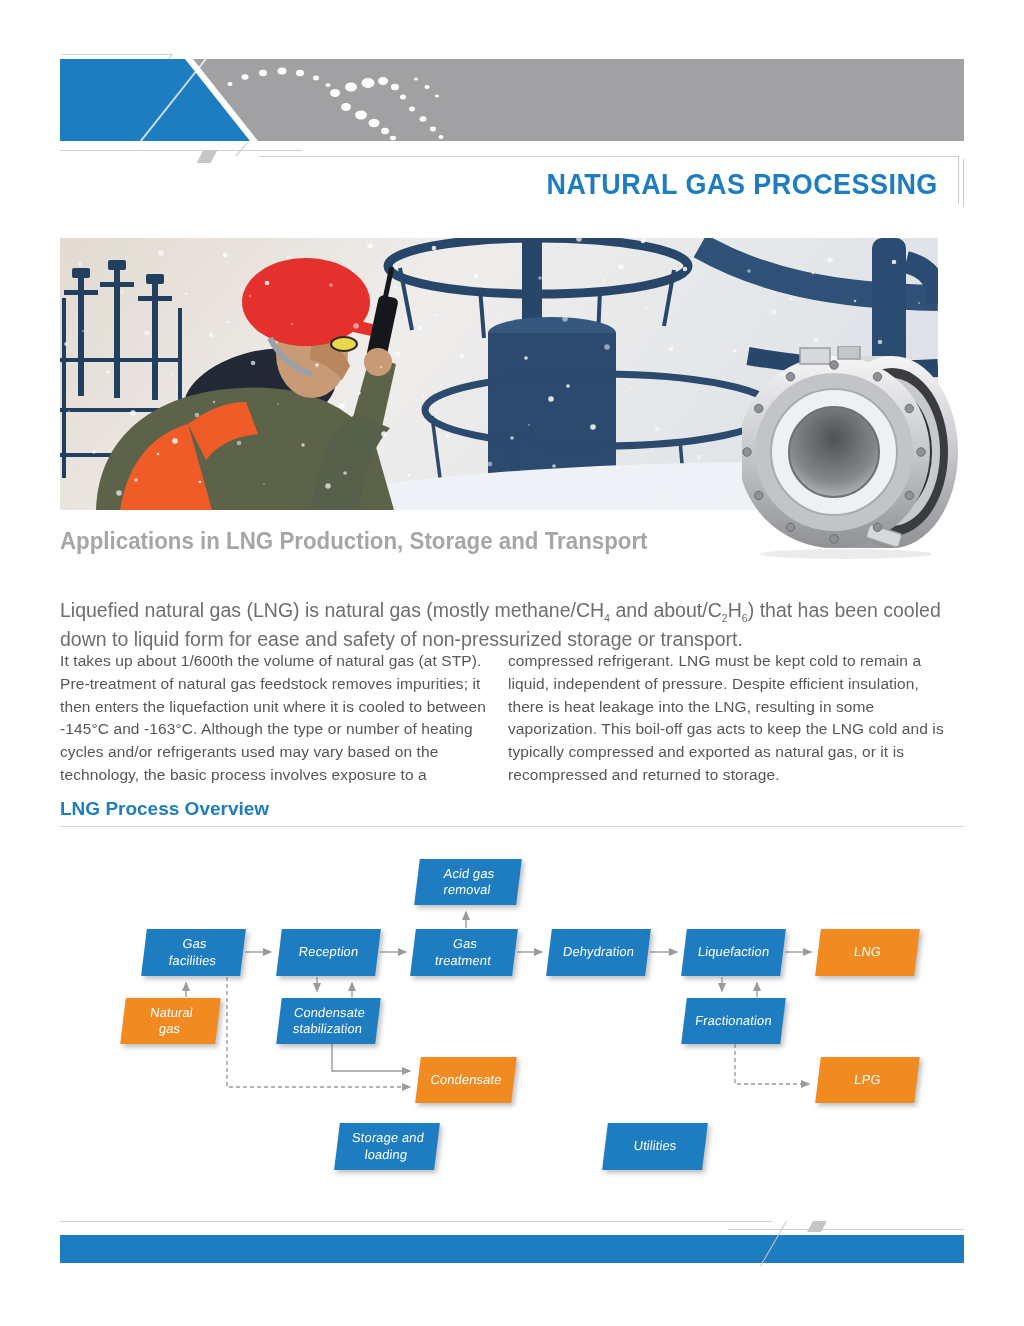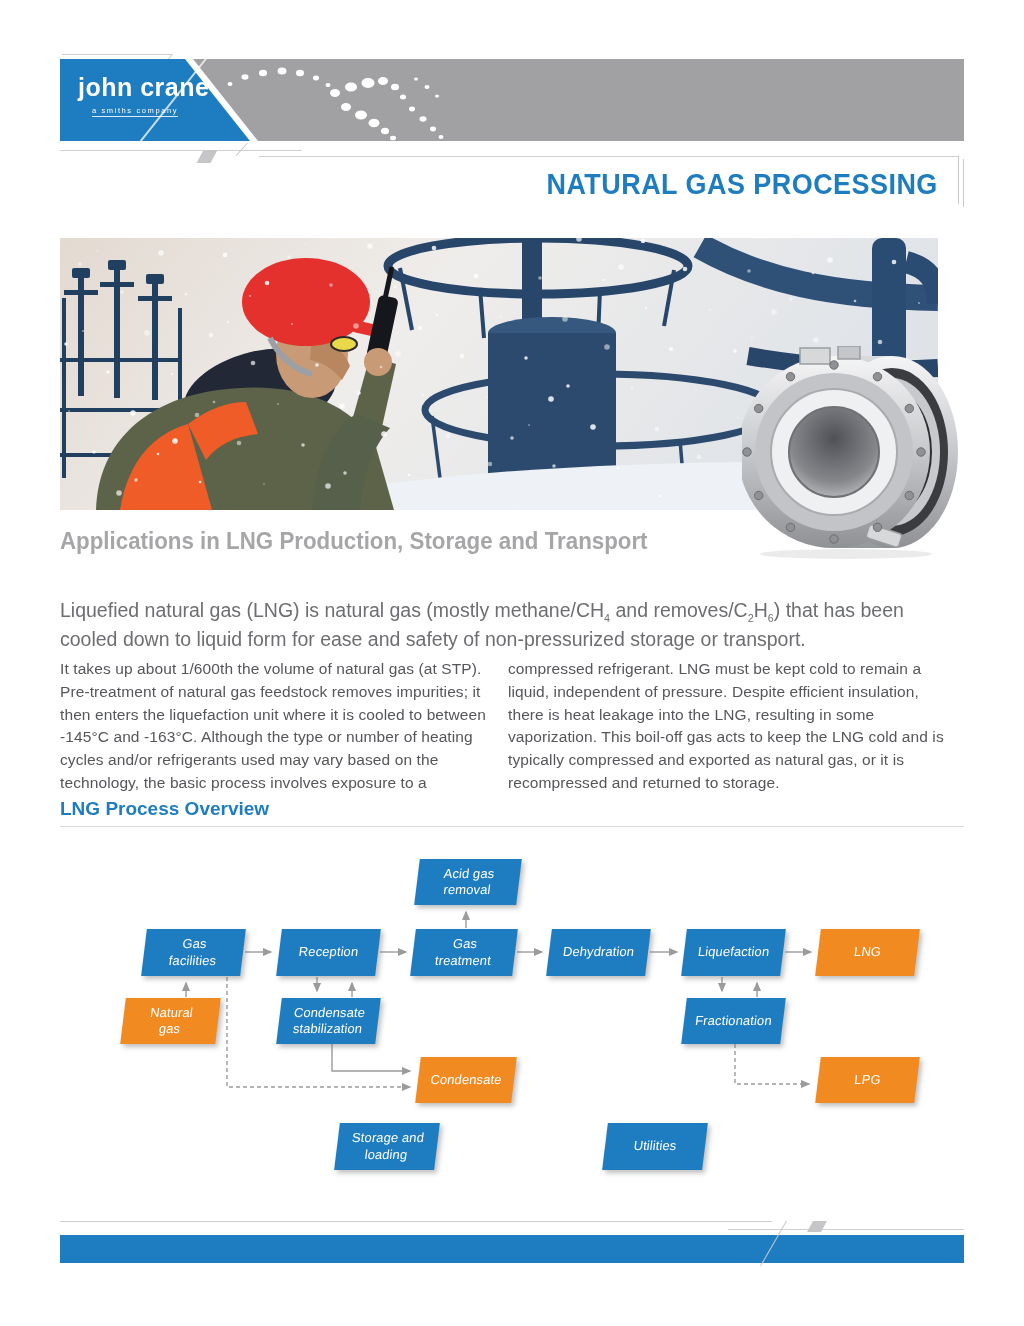--- a/index.html
+++ b/index.html
@@ -32,21 +32,21 @@
 
   
   .hero{position:absolute;left:60px;top:238px;width:878px;height:272px;overflow:hidden;}
   .seal{position:absolute;left:742px;top:346px;width:222px;height:214px;}
 
   
   .sec-heading{position:absolute;left:60px;top:528px;font-size:23px;font-weight:bold;color:#a6a6a8;
                transform:scaleX(.97);transform-origin:left center;white-space:nowrap;}
   .intro{position:absolute;left:60px;top:576px;width:904px;font-size:19.5px;line-height:1.5;color:#6d6e71;}
   .intro sub{font-size:.55em;line-height:0;}
-  .cols{position:absolute;left:60px;top:650px;width:904px;display:flex;gap:5px;margin-top:8px;}
+  .cols{position:absolute;left:60px;top:650px;width:904px;display:flex;gap:5px;}
   .col{width:443px;font-size:15.5px;line-height:1.47;color:#55565a;letter-spacing:.1px;}
   .proc-heading{position:absolute;left:60px;top:798px;font-size:19px;font-weight:bold;color:#1e7dc1;}
   .proc-rule{position:absolute;left:60px;top:826px;width:904px;height:1px;background:#d9d9d9;}
 
   
   .diagram{position:absolute;left:60px;top:848px;width:904px;height:334px;}
   .diagram svg.wires{position:absolute;inset:0;}
   .pbox{position:absolute;display:flex;align-items:center;justify-content:center;text-align:center;
         color:#fff;font-size:13px;line-height:1.25;white-space:pre-line;transform:skewX(-7deg);
         box-shadow:3px 3px 5px rgba(110,110,110,.45);letter-spacing:.1px;}
@@ -61,24 +61,20 @@
 
 <div class="page">
 
   <div class="dline" style="left:62px;top:54px;width:110px;"></div>
   <div class="diag" style="left:172px;top:54px;height:106px;transform:rotate(38.4deg);"></div>
 
   <div class="band">
     <div class="band-gray"></div>
     <div class="band-blue"></div>
     <div class="band-shine"></div>
-    <div class="logo">
-      <div class="brand">john crane</div>
-      <div class="tagline">a smiths company</div>
-    </div>
 
     <svg class="abs" style="left:70px;top:0;" width="340" height="82" viewBox="0 0 340 82">
       <g fill="#ffffff">
         <ellipse cx="100" cy="25" rx="2.5" ry="2"></ellipse>
           <ellipse cx="115" cy="18" rx="3.5" ry="2.8"></ellipse>
         <ellipse cx="133" cy="14" rx="4" ry="3.2"></ellipse>
           <ellipse cx="152" cy="12" rx="4.5" ry="3.5"></ellipse>
         <ellipse cx="170" cy="14" rx="4" ry="3.2"></ellipse>
           <ellipse cx="186" cy="19" rx="3" ry="2.4"></ellipse>
         <ellipse cx="198" cy="26" rx="2.5" ry="2"></ellipse>
@@ -346,21 +342,21 @@
         <circle cx="5.0" cy="106.0" r="4.2" fill="#8f9194" stroke="#6b6d70"></circle>
         <circle cx="16.7" cy="62.5" r="4.2" fill="#8f9194" stroke="#6b6d70"></circle>
         <circle cx="48.5" cy="30.7" r="4.2" fill="#8f9194" stroke="#6b6d70"></circle>
         <circle cx="92.0" cy="19.0" r="4.2" fill="#8f9194" stroke="#6b6d70"></circle>
         <circle cx="135.5" cy="30.7" r="4.2" fill="#8f9194" stroke="#6b6d70"></circle>
         <circle cx="167.3" cy="62.5" r="4.2" fill="#8f9194" stroke="#6b6d70"></circle>
       </g>
   </svg>
 
   <div class="sec-heading">Applications in LNG Production, Storage and Transport</div>
-  <p class="intro"><span>Liquefied natural gas (LNG) is natural gas (mostly methane/CH</span><sub>4</sub><span> and removes/C</span><sub>2</sub><span>H</span><sub>6</sub><span>) that has been cooled down to liquid form for ease and safety of non-pressurized storage or transport.</span></p>
+  <p class="intro"><span>Liquefied natural gas (LNG) is natural gas (mostly methane/CH</span><sub>4</sub><span> and about/C</span><sub>2</sub><span>H</span><sub>6</sub><span>) that has been cooled down to liquid form for ease and safety of non-pressurized storage or transport.</span></p>
 
   <div class="cols">
     <div class="col">It takes up about 1/600th the volume of natural gas (at STP). Pre-treatment of natural gas feedstock removes impurities; it then enters the liquefaction unit where it is cooled to between -145°C and -163°C. Although the type or number of heating cycles and/or refrigerants used may vary based on the technology, the basic process involves exposure to a</div>
     <div class="col">compressed refrigerant. LNG must be kept cold to remain a liquid, independent of pressure. Despite efficient insulation, there is heat leakage into the LNG, resulting in some vaporization. This boil-off gas acts to keep the LNG cold and is typically compressed and exported as natural gas, or it is recompressed and returned to storage.</div>
   </div>
 
   <div class="proc-heading">LNG Process Overview</div>
   <div class="proc-rule"></div>
 
   <div class="diagram">

